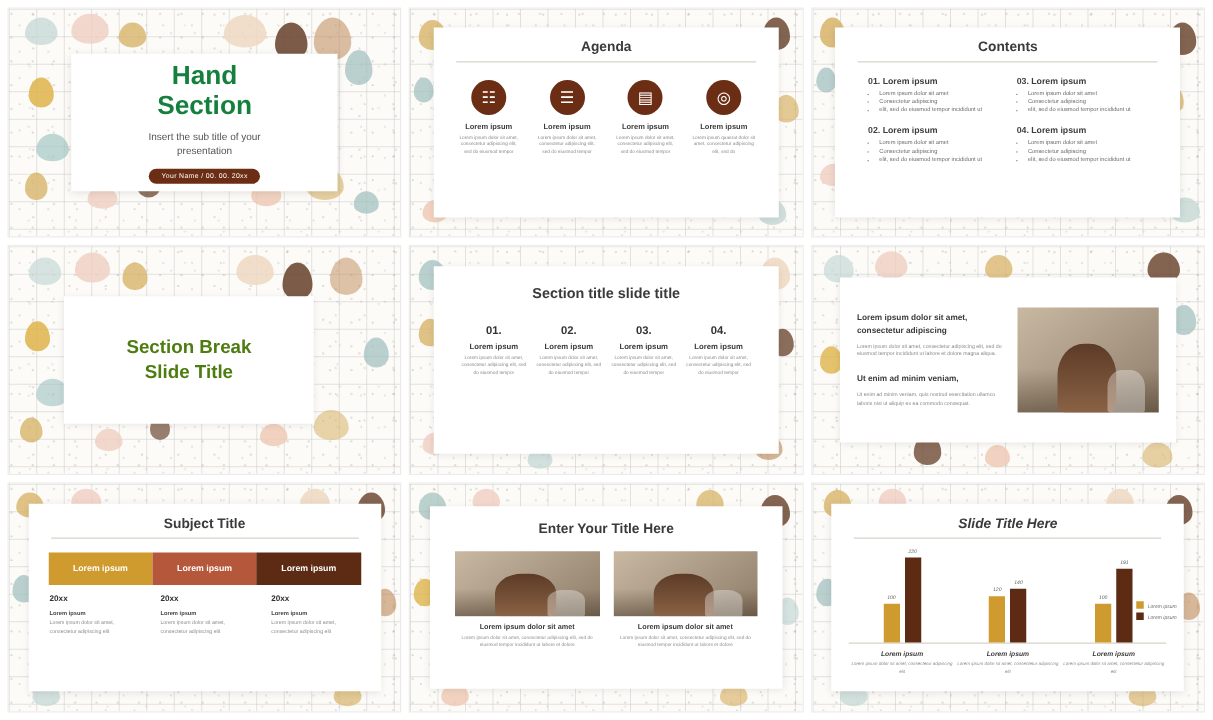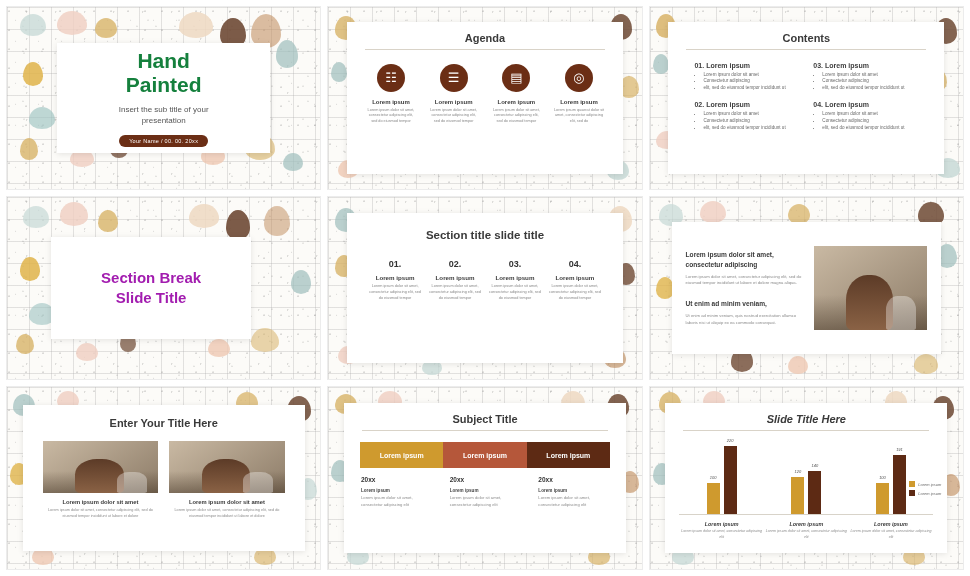--- a/index.html
+++ b/index.html
@@ -83,21 +83,21 @@
   .ag-circle {
     width: 28px; height: 28px; border-radius: 50%;
     background: #6b2e15; margin: 0 auto 7px;
     display: flex; align-items: center; justify-content: center;
     color: #fff; font-size: 13px;
   }
   .ag-t { font-size: 6px; font-weight: bold; color: #3b3b3b; margin-bottom: 3px; }
   .ag-b { font-size: 3.8px; color: #8a8a8a; line-height: 1.55; }
 
   
-  .s4-title { font-size: 15px; font-weight: bold; color: #a21caf; line-height: 1.35; text-align: center; }
+  .s4-title { font-size: 15px; font-weight: bold; color: #4d7c0f; line-height: 1.35; text-align: center; }
 
   
   .s5-title { font-size: 11.5px; font-weight: bold; color: #3a3a3a; text-align: center; }
   .s5-row { display: flex; justify-content: center; gap: 8px; padding: 0 22px; }
   .s5-col { width: 58px; text-align: center; }
   .s5-n { font-size: 9px; font-weight: bold; color: #333; margin-bottom: 5px; }
   .s5-h { font-size: 6.2px; font-weight: bold; color: #3a3a3a; margin-bottom: 3px; }
   .s5-b { font-size: 3.8px; color: #8a8a8a; line-height: 1.55; }
 
   
@@ -179,21 +179,21 @@
     <div class="blob e" style="left:4%;top:72%;width:18px;height:22px;background:#d9b469;opacity:.8;"></div>
     <div class="blob e" style="left:20%;top:78%;width:24px;height:18px;background:#f0cfc2;opacity:.8;"></div>
     <div class="blob e" style="left:33%;top:72%;width:18px;height:20px;background:#6f4a35;opacity:.75;"></div>
     <div class="blob e" style="left:62%;top:76%;width:24px;height:20px;background:#efc9b3;opacity:.8;"></div>
     <div class="blob e" style="left:76%;top:70%;width:30px;height:26px;background:#d9b469;opacity:.6;"></div>
     <div class="blob e" style="left:88%;top:80%;width:20px;height:18px;background:#9fbfbd;opacity:.7;"></div>
 
     <div class="card shadowed" style="left:16%;top:20%;right:16%;bottom:20%;display:flex;flex-direction:column;align-items:center;justify-content:center;">
       <div class="s1-title t-center">
         <div>Hand</div>
-        <div>Painted</div>
+        <div>Section</div>
       </div>
       <div class="s1-sub t-center" style="max-width:120px;">Insert the sub title of your presentation</div>
       <div class="s1-pill">Your Name / 00. 00. 20xx</div>
     </div>
   </div>
 
   <div class="slide">
     <div class="grid-bg"></div>
     <div class="speckle"></div>
     <div class="blob e" style="left:2%;top:5%;width:22px;height:24px;background:#d9b469;opacity:.8;"></div>
@@ -368,20 +368,60 @@
       <div class="photo" style="flex:1;align-self:center;height:78%;">
         <div class="fig"></div>
         <div class="fig2"></div>
       </div>
     </div>
   </div>
 
   <div class="slide">
     <div class="grid-bg"></div>
     <div class="speckle"></div>
+    <div class="blob e" style="left:2%;top:4%;width:22px;height:20px;background:#d9b469;opacity:.8;"></div>
+    <div class="blob e" style="left:16%;top:2%;width:24px;height:18px;background:#f0cfc2;opacity:.8;"></div>
+    <div class="blob e" style="right:18%;top:2%;width:24px;height:22px;background:#efd9c2;opacity:.85;"></div>
+    <div class="blob e" style="right:4%;top:4%;width:22px;height:24px;background:#6f4a35;opacity:.85;"></div>
+    <div class="blob e" style="left:1%;top:40%;width:18px;height:22px;background:#9fbfbd;opacity:.7;"></div>
+    <div class="blob e" style="right:1%;top:46%;width:18px;height:22px;background:#c08a5a;opacity:.6;"></div>
+    <div class="blob e" style="left:6%;bottom:2%;width:22px;height:18px;background:#c6d9d6;opacity:.75;"></div>
+    <div class="blob e" style="right:10%;bottom:2%;width:22px;height:18px;background:#d9b469;opacity:.7;"></div>
+
+    <div class="card shadowed" style="left:5%;top:9%;right:5%;bottom:9%;padding-top:10px;">
+      <div class="sl-head">Subject Title</div>
+      <div class="hrule"></div>
+      <div class="s7-band" style="margin:11px 16px 0;">
+        <div style="background:#cf9a2e;">Lorem ipsum</div>
+        <div style="background:#b5573a;">Lorem ipsum</div>
+        <div style="background:#5d2a14;">Lorem ipsum</div>
+      </div>
+      <div class="s7-cols" style="margin:0 8px;">
+        <div class="s7-col">
+          <div class="s7-year">20xx</div>
+          <div class="s7-ch">Lorem ipsum</div>
+          <div class="s7-cb">Lorem ipsum dolor sit amet, consectetur adipiscing elit</div>
+        </div>
+        <div class="s7-col">
+          <div class="s7-year">20xx</div>
+          <div class="s7-ch">Lorem ipsum</div>
+          <div class="s7-cb">Lorem ipsum dolor sit amet, consectetur adipiscing elit</div>
+        </div>
+        <div class="s7-col">
+          <div class="s7-year">20xx</div>
+          <div class="s7-ch">Lorem ipsum</div>
+          <div class="s7-cb">Lorem ipsum dolor sit amet, consectetur adipiscing elit</div>
+        </div>
+      </div>
+    </div>
+  </div>
+
+  <div class="slide">
+    <div class="grid-bg"></div>
+    <div class="speckle"></div>
     <div class="blob e" style="left:2%;top:4%;width:22px;height:22px;background:#9fbfbd;opacity:.7;"></div>
     <div class="blob e" style="left:16%;top:2%;width:22px;height:18px;background:#f0cfc2;opacity:.8;"></div>
     <div class="blob e" style="right:20%;top:3%;width:22px;height:20px;background:#d9b469;opacity:.75;"></div>
     <div class="blob e" style="right:3%;top:5%;width:24px;height:26px;background:#6f4a35;opacity:.85;"></div>
     <div class="blob e" style="left:1%;top:42%;width:18px;height:22px;background:#e0b44b;opacity:.8;"></div>
     <div class="blob e" style="right:1%;top:50%;width:18px;height:22px;background:#c6d9d6;opacity:.7;"></div>
     <div class="blob e" style="left:8%;bottom:2%;width:22px;height:18px;background:#efc9b3;opacity:.8;"></div>
     <div class="blob e" style="right:14%;bottom:2%;width:22px;height:18px;background:#d9b469;opacity:.65;"></div>
 
     <div class="card shadowed" style="left:5%;top:10%;right:5%;bottom:10%;padding-top:12px;">
@@ -395,60 +435,20 @@
           <div class="s8-h">Lorem ipsum dolor sit amet</div>
           <div class="s8-b">Lorem ipsum dolor sit amet, consectetur adipiscing elit, sed do eiusmod tempor incididunt ut labore et dolore</div>
         </div>
         <div class="s8-col">
           <div class="s8-img photo">
             <div class="fig"></div>
             <div class="fig2"></div>
           </div>
           <div class="s8-h">Lorem ipsum dolor sit amet</div>
           <div class="s8-b">Lorem ipsum dolor sit amet, consectetur adipiscing elit, sed do eiusmod tempor incididunt ut labore et dolore</div>
-        </div>
-      </div>
-    </div>
-  </div>
-
-  <div class="slide">
-    <div class="grid-bg"></div>
-    <div class="speckle"></div>
-    <div class="blob e" style="left:2%;top:4%;width:22px;height:20px;background:#d9b469;opacity:.8;"></div>
-    <div class="blob e" style="left:16%;top:2%;width:24px;height:18px;background:#f0cfc2;opacity:.8;"></div>
-    <div class="blob e" style="right:18%;top:2%;width:24px;height:22px;background:#efd9c2;opacity:.85;"></div>
-    <div class="blob e" style="right:4%;top:4%;width:22px;height:24px;background:#6f4a35;opacity:.85;"></div>
-    <div class="blob e" style="left:1%;top:40%;width:18px;height:22px;background:#9fbfbd;opacity:.7;"></div>
-    <div class="blob e" style="right:1%;top:46%;width:18px;height:22px;background:#c08a5a;opacity:.6;"></div>
-    <div class="blob e" style="left:6%;bottom:2%;width:22px;height:18px;background:#c6d9d6;opacity:.75;"></div>
-    <div class="blob e" style="right:10%;bottom:2%;width:22px;height:18px;background:#d9b469;opacity:.7;"></div>
-
-    <div class="card shadowed" style="left:5%;top:9%;right:5%;bottom:9%;padding-top:10px;">
-      <div class="sl-head">Subject Title</div>
-      <div class="hrule"></div>
-      <div class="s7-band" style="margin:11px 16px 0;">
-        <div style="background:#cf9a2e;">Lorem ipsum</div>
-        <div style="background:#b5573a;">Lorem ipsum</div>
-        <div style="background:#5d2a14;">Lorem ipsum</div>
-      </div>
-      <div class="s7-cols" style="margin:0 8px;">
-        <div class="s7-col">
-          <div class="s7-year">20xx</div>
-          <div class="s7-ch">Lorem ipsum</div>
-          <div class="s7-cb">Lorem ipsum dolor sit amet, consectetur adipiscing elit</div>
-        </div>
-        <div class="s7-col">
-          <div class="s7-year">20xx</div>
-          <div class="s7-ch">Lorem ipsum</div>
-          <div class="s7-cb">Lorem ipsum dolor sit amet, consectetur adipiscing elit</div>
-        </div>
-        <div class="s7-col">
-          <div class="s7-year">20xx</div>
-          <div class="s7-ch">Lorem ipsum</div>
-          <div class="s7-cb">Lorem ipsum dolor sit amet, consectetur adipiscing elit</div>
         </div>
       </div>
     </div>
   </div>
 
   <div class="slide">
     <div class="grid-bg"></div>
     <div class="speckle"></div>
     <div class="blob e" style="left:3%;top:3%;width:22px;height:22px;background:#d9b469;opacity:.8;"></div>
     <div class="blob e" style="left:17%;top:2%;width:22px;height:18px;background:#f0cfc2;opacity:.8;"></div>

